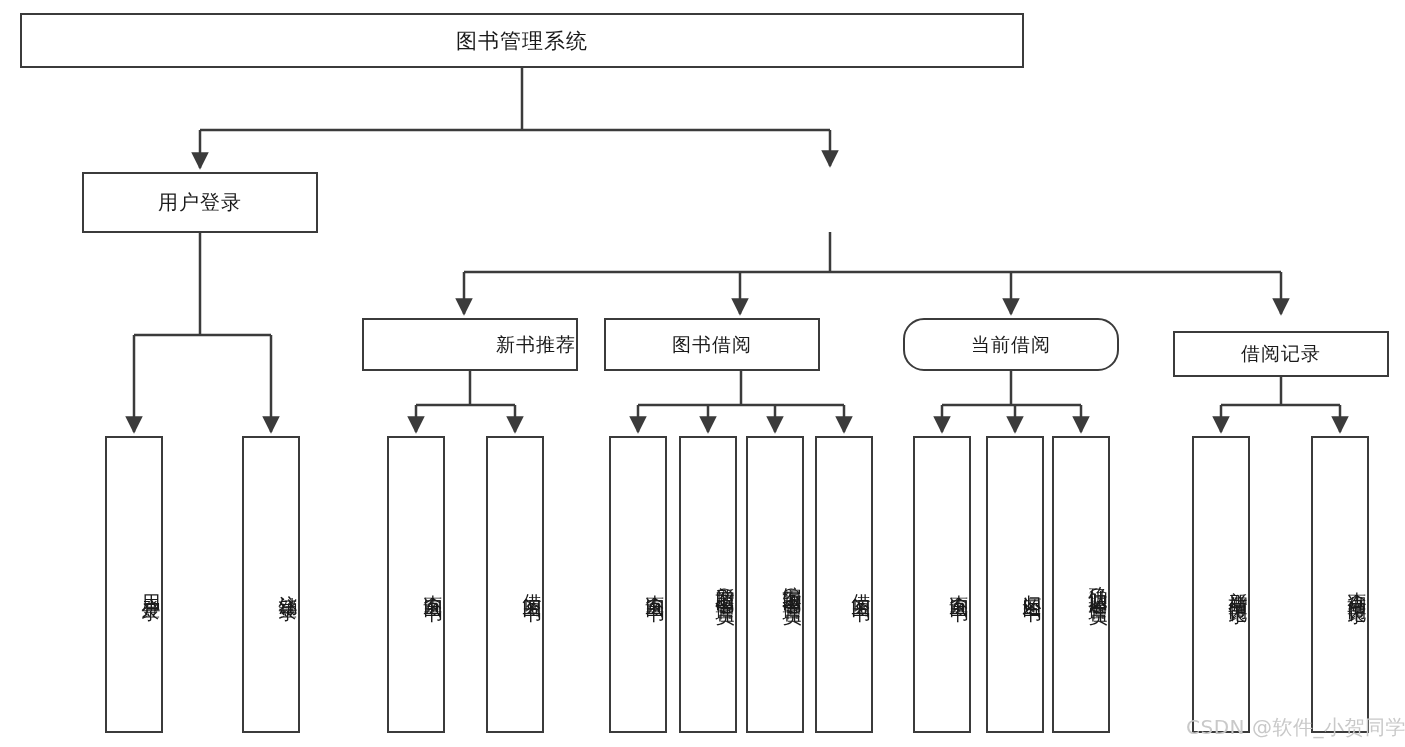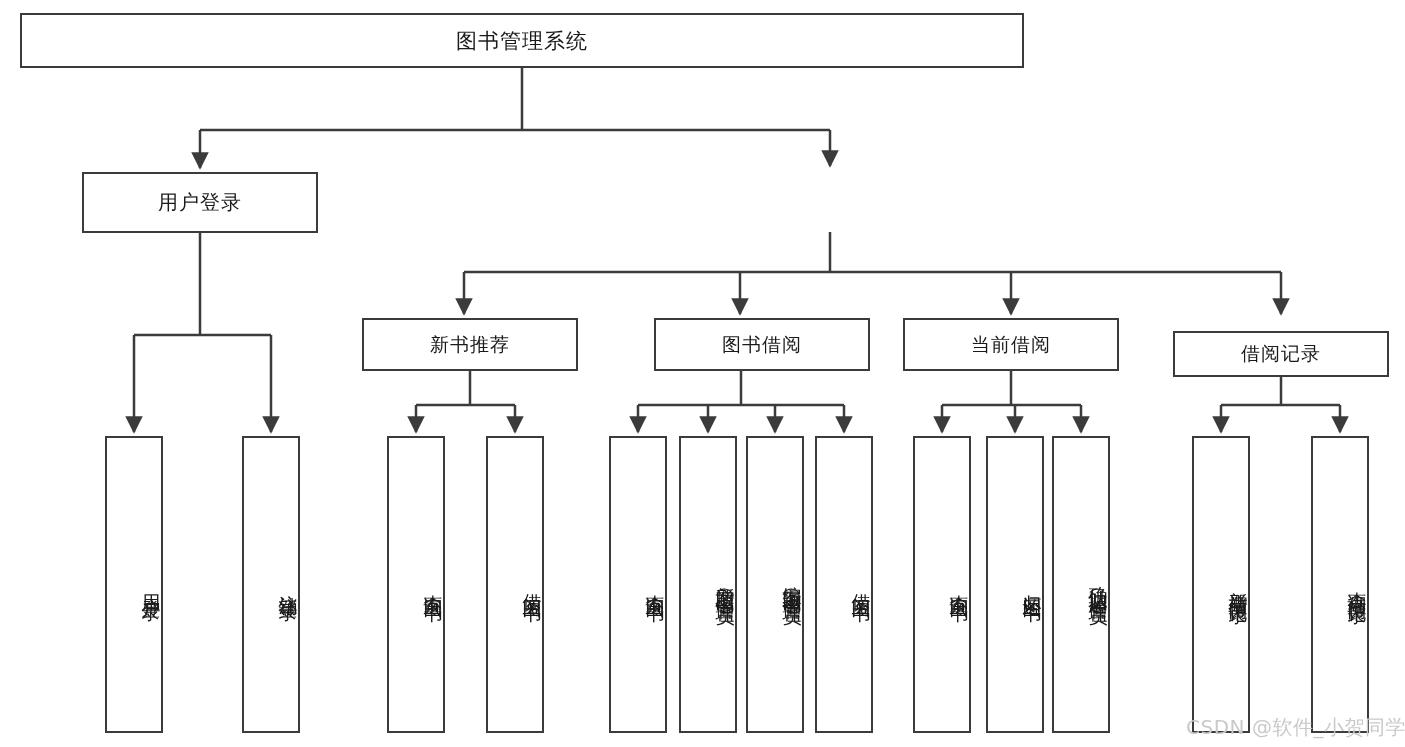--- a/index.html
+++ b/index.html
@@ -128,27 +128,27 @@
   </svg>
 
   <div class="node level0" style="left:20px; top:13px; width:1004px; height:55px;">
     <span>图书管理系统</span>
   </div>
 
   <div class="node level1" style="left:82px; top:172px; width:236px; height:61px;">
     <span>用户登录</span>
   </div>
 
-  <div class="node level2" style="left:362px; top:318px; width:216px; height:53px;">
+  <div class="node level2" style="left:362px; top:318px; width:216px; height:53px;justify-content:flex-end;">
     <span>新书推荐</span>
   </div>
-  <div class="node level2" style="left:654px; top:318px; width:216px; height:53px;">
+  <div class="node level2" style="left:604px; top:318px; width:216px; height:53px;">
     <span>图书借阅</span>
   </div>
-  <div class="node level2" style="left:903px; top:318px; width:216px; height:53px;">
+  <div class="node level2" style="left:903px; top:318px; width:216px; height:53px;border-radius:21px;">
     <span>当前借阅</span>
   </div>
   <div class="node level2" style="left:1173px; top:331px; width:216px; height:46px;">
     <span>借阅记录</span>
   </div>
 
   <div class="node leaf" style="left:105px; top:436px; width:58px; height:297px;">
     <span>用户登录</span>
   </div>
   <div class="node leaf" style="left:242px; top:436px; width:58px; height:297px;">

